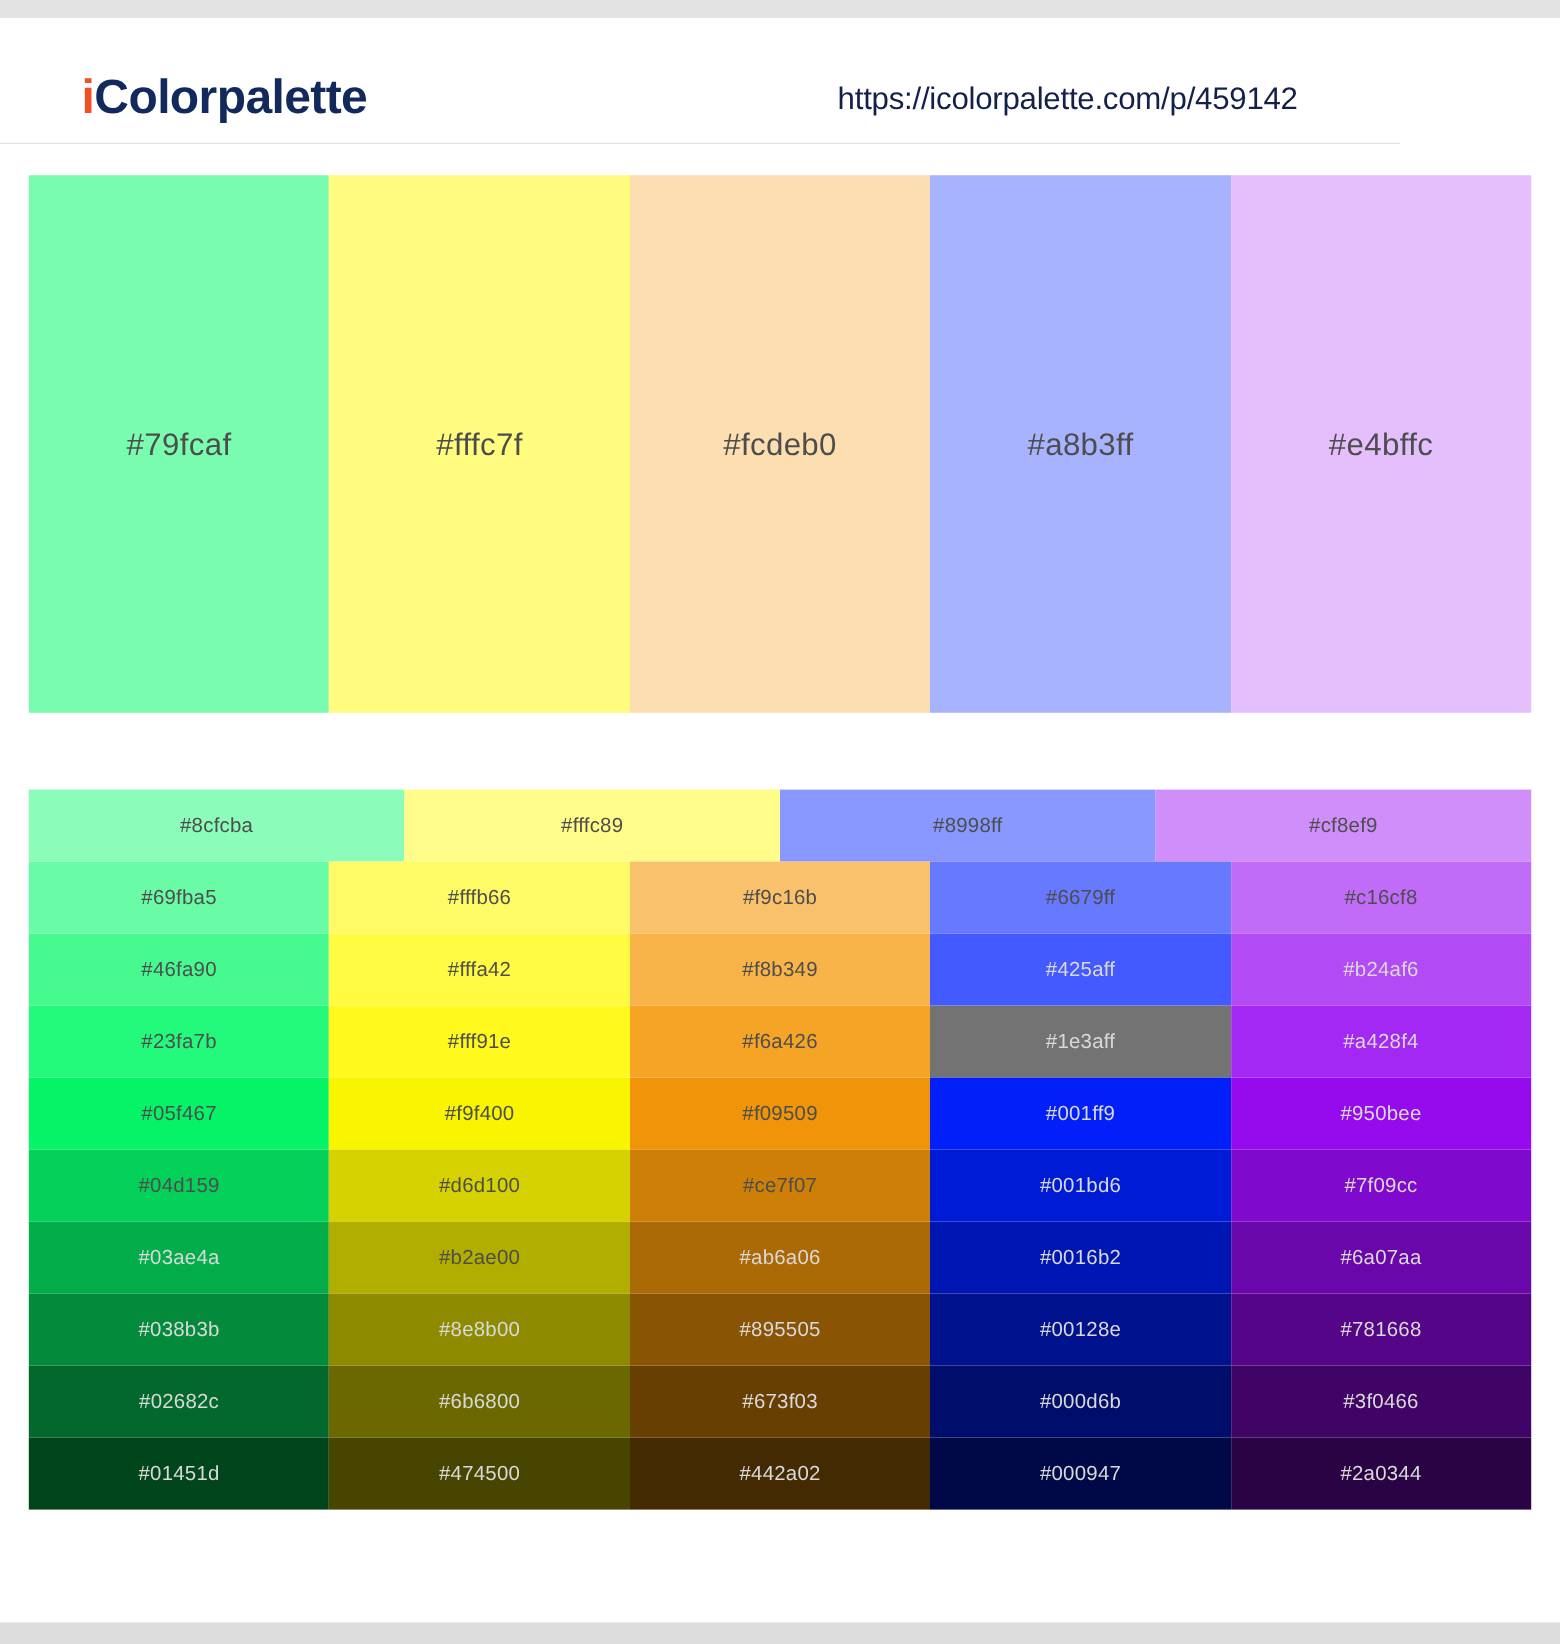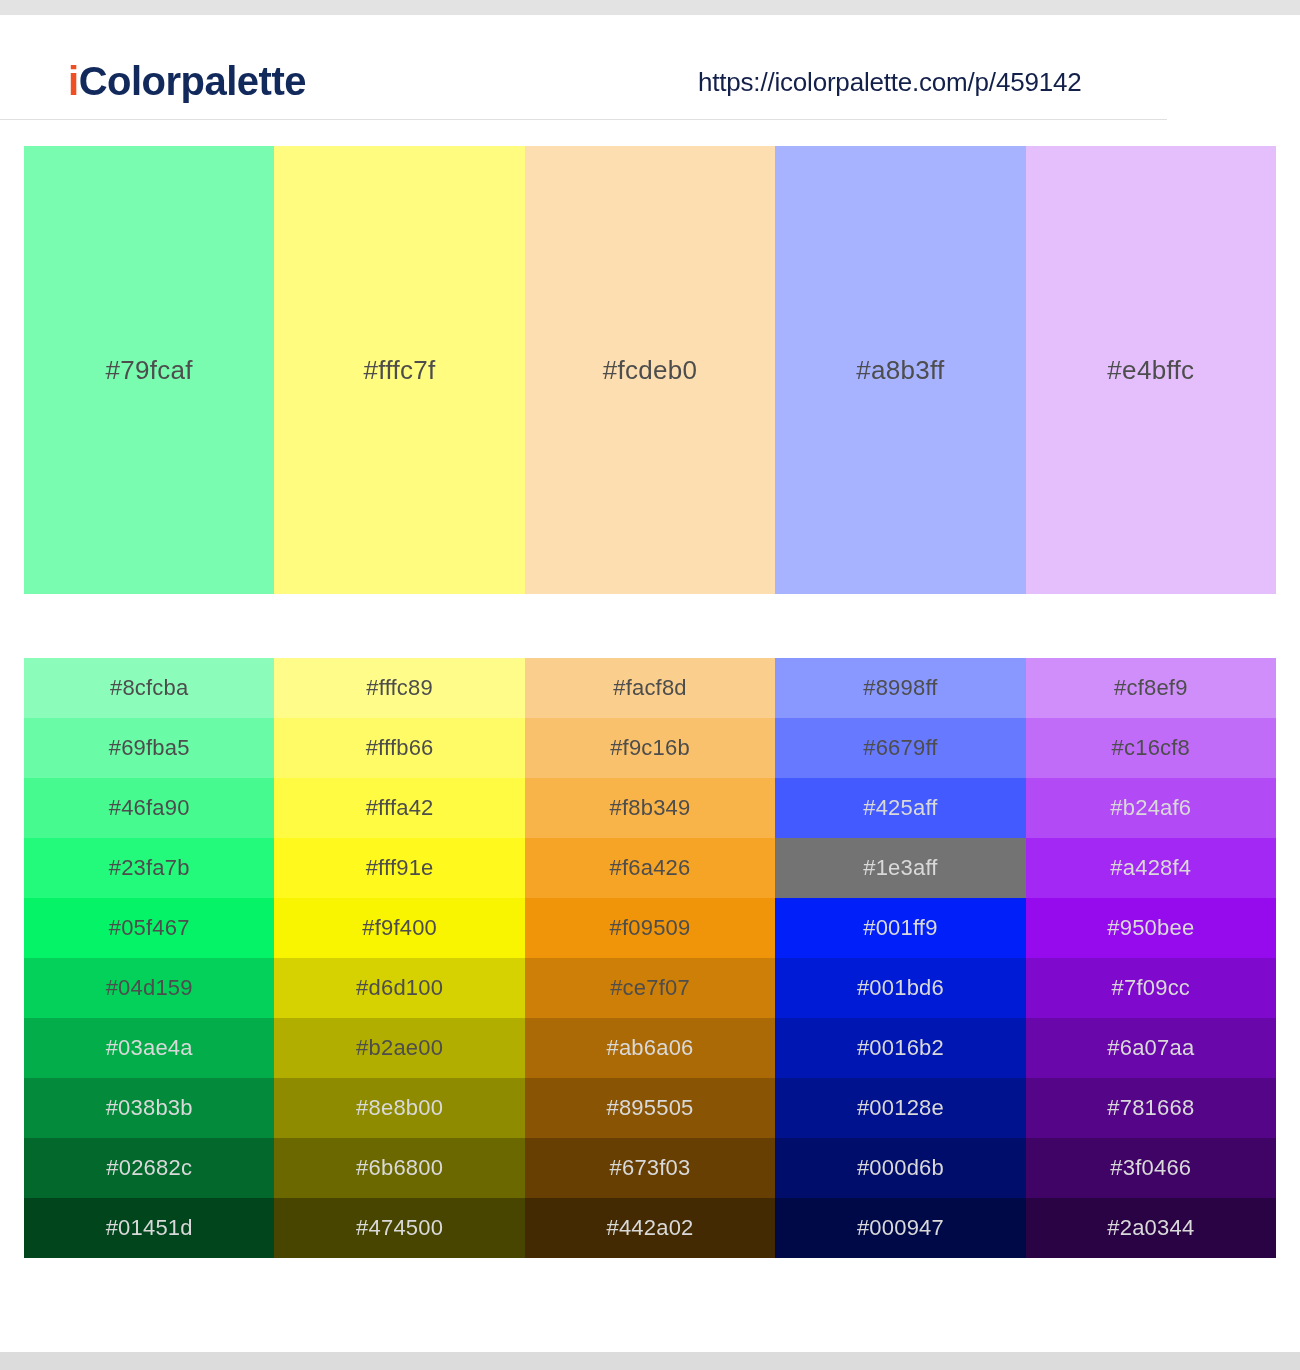--- a/index.html
+++ b/index.html
@@ -72,21 +72,21 @@
     flex:1 1 0;
     display:flex;
   }
   .shade-cell {
     flex:1 1 0;
     display:flex;
     align-items:center;
     justify-content:center;
   }
   .shade-label {
-    font-size:22px;
+    font-size:17px;
     letter-spacing:0.2px;
   }
   .txt-dark  { color:#4d4d4d; }
   .txt-light { color:#d9d9d9; }
   
   .bottom-band {
     position:absolute; left:0; top:1352px;
     width:1300px; height:18px;
     background:#dcdcdc;
   }
@@ -124,23 +124,20 @@
     </div>
 
   <div class="shades-grid">
       <div class="shade-row">
         <div class="shade-cell" style="background: rgb(140, 252, 186);">
           <span class="shade-label txt-dark">#8cfcba</span>
         </div>
         <div class="shade-cell" style="background: rgb(255, 252, 137);">
           <span class="shade-label txt-dark">#fffc89</span>
         </div>
-        <div class="shade-cell" style="background: rgb(250, 207, 141);">
-          <span class="shade-label txt-dark">#facf8d</span>
-        </div>
         <div class="shade-cell" style="background: rgb(137, 152, 255);">
           <span class="shade-label txt-dark">#8998ff</span>
         </div>
         <div class="shade-cell" style="background: rgb(207, 142, 249);">
           <span class="shade-label txt-dark">#cf8ef9</span>
         </div>
       </div>
       <div class="shade-row">
         <div class="shade-cell" style="background: rgb(105, 251, 165);">
           <span class="shade-label txt-dark">#69fba5</span>

